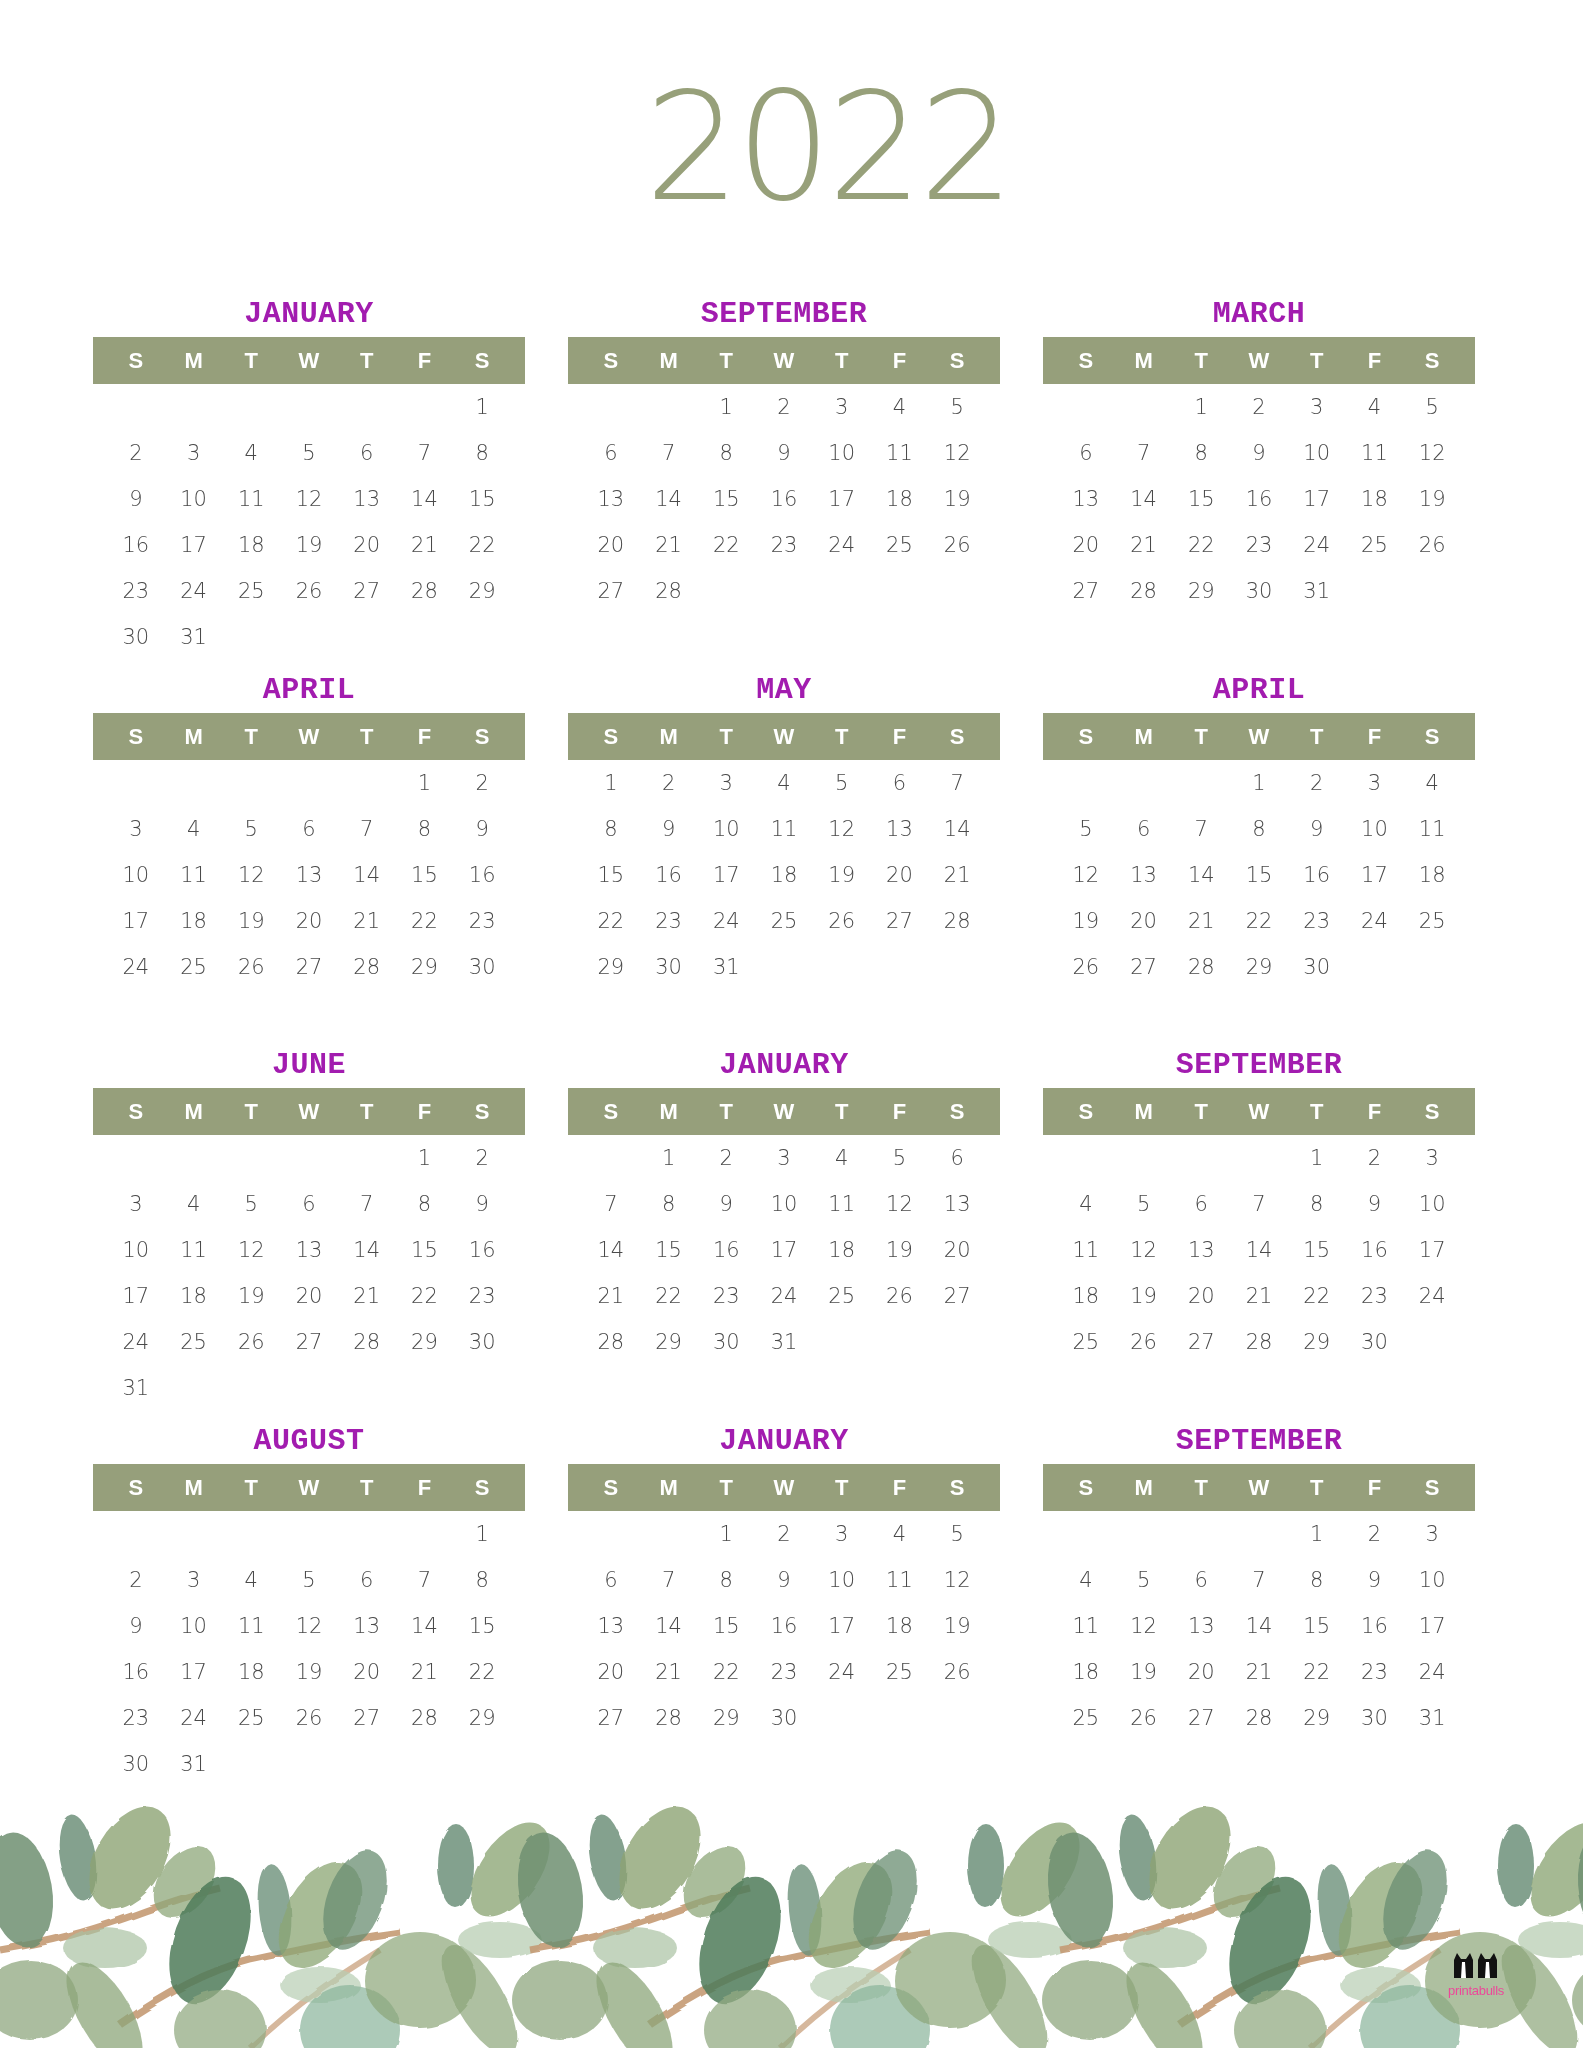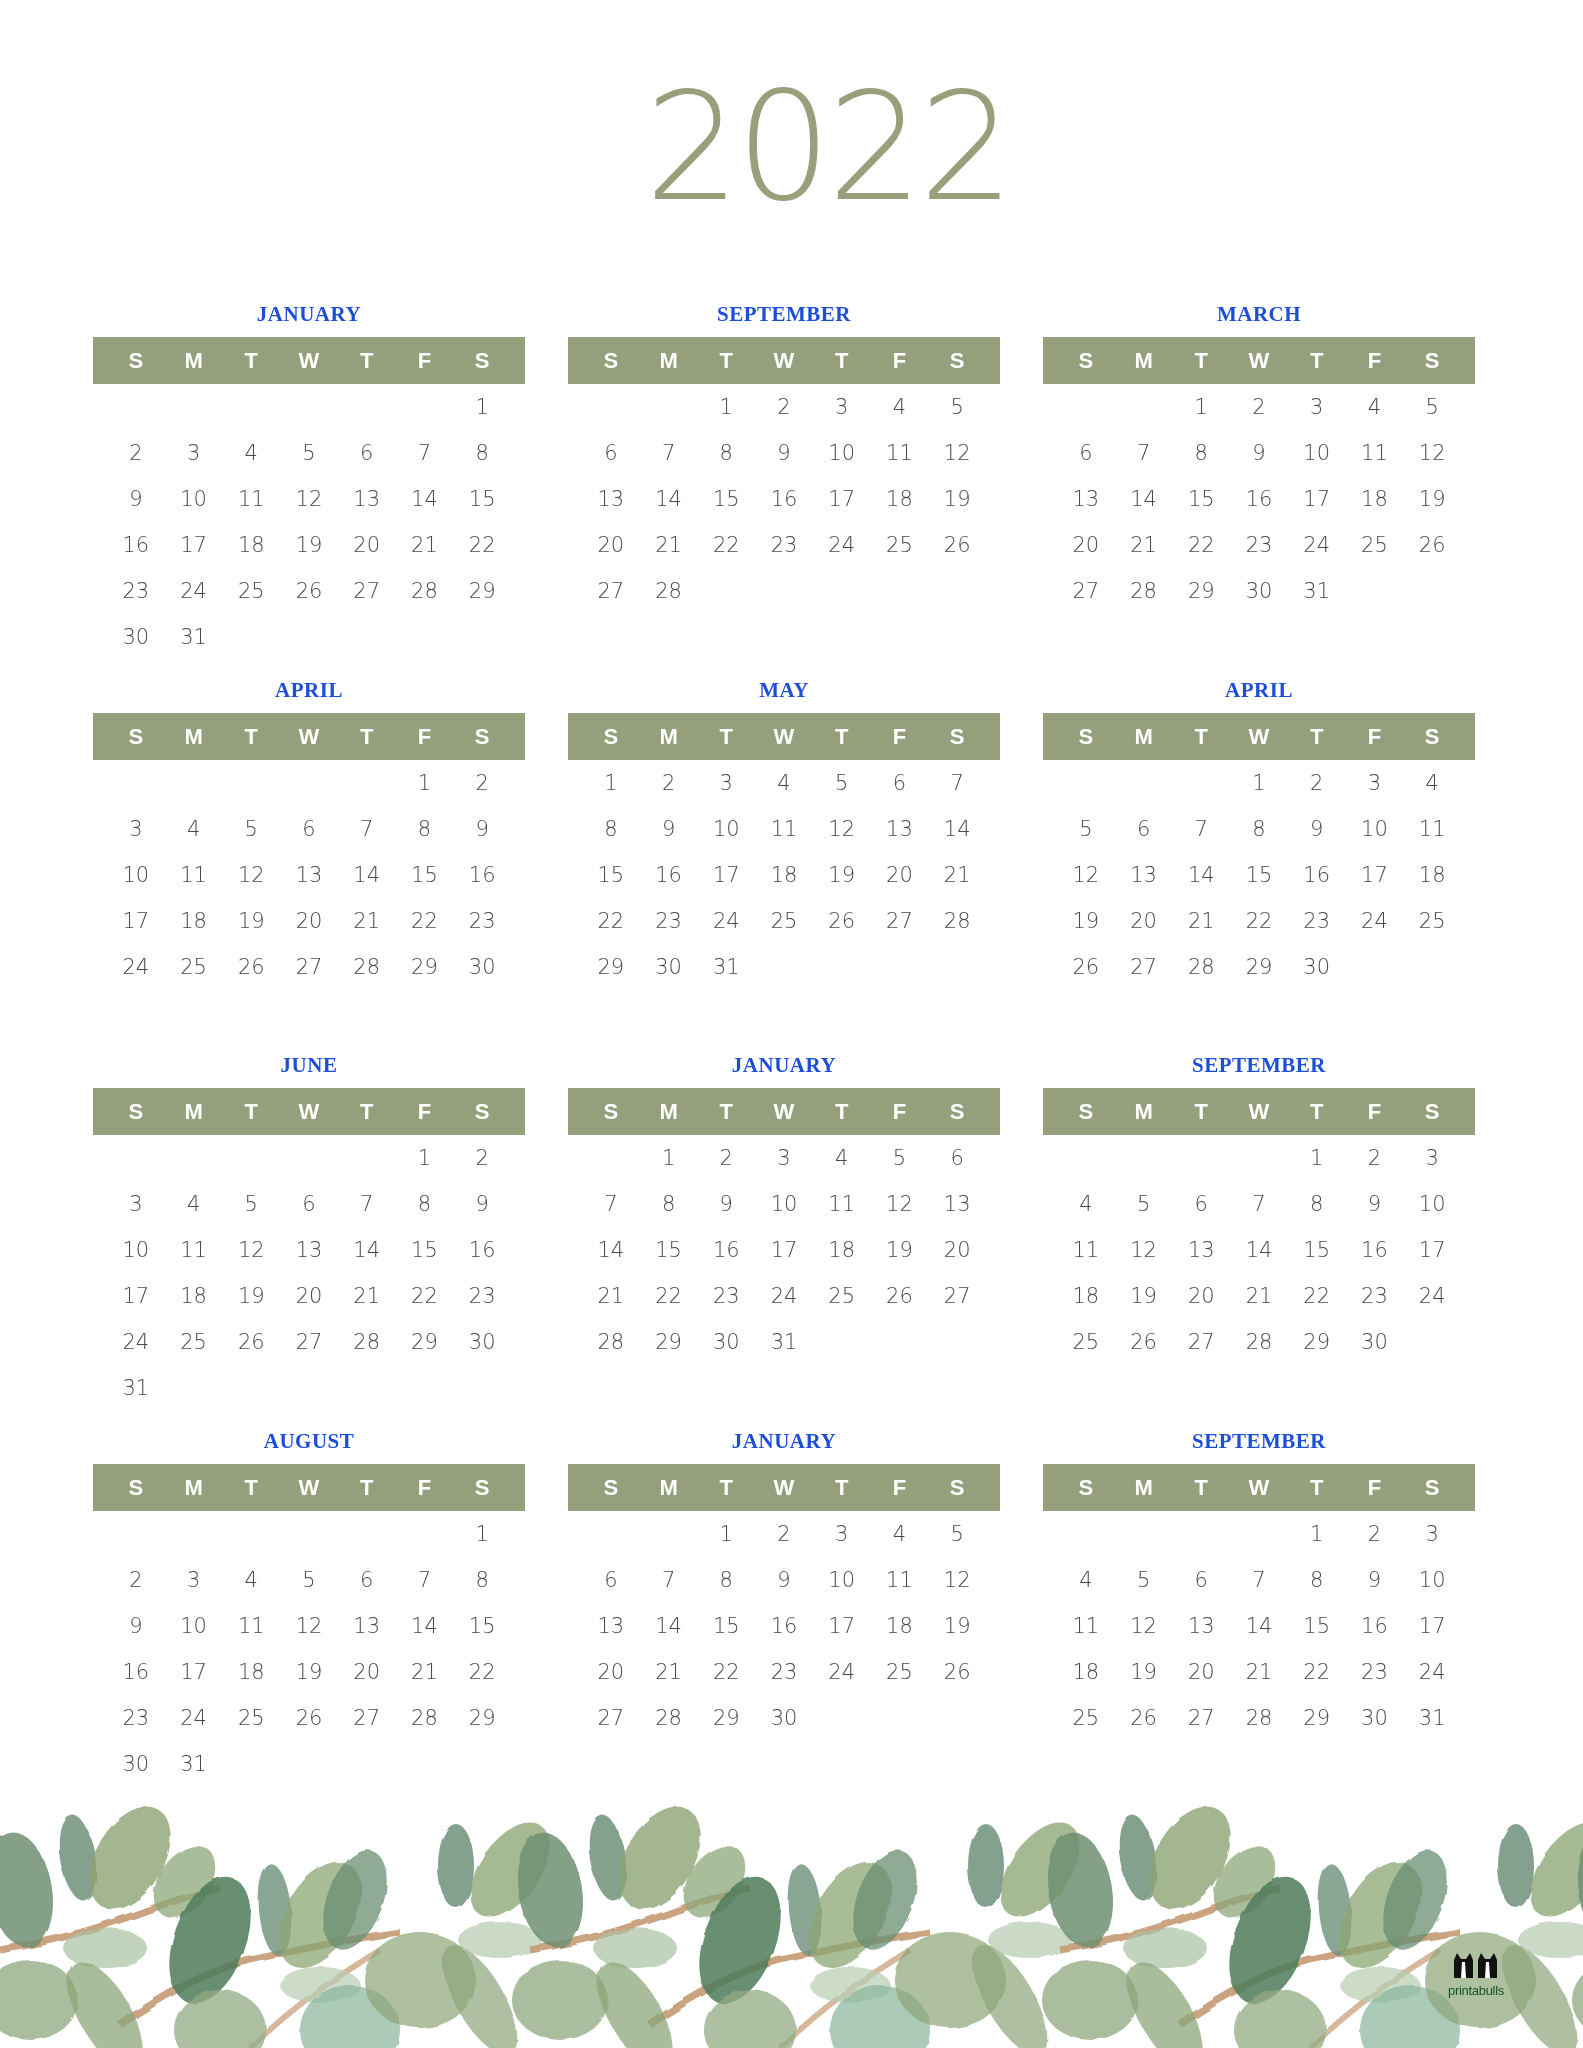--- a/index.html
+++ b/index.html
@@ -12,23 +12,23 @@
       position: absolute; left: 0; width: 1583px; top: 62px;
       text-align: center; font-size: 150px; line-height: 170px;
       font-family: "DejaVu Sans", sans-serif; font-weight: 300;
       color: #97a07a; letter-spacing: -4px; margin-left: 36px;
     }
     .month {
       position: absolute; width: 432px;
     }
     .month-title {
       position: absolute; left: 0; width: 432px; top: -42px; height: 38px;
-      text-align: center; font-size: 21px; line-height: 38px;
-      font-weight: bold; color: #1d4ed8; letter-spacing: 0.5px;
-      font-family: Liberation Serif, serif;
+      text-align: center; font-size: 30px; line-height: 38px;
+      font-weight: bold; color: #a21caf; letter-spacing: 0.5px;
+      font-family: Liberation Mono, monospace;
     }
     .dow-bar {
       position: absolute; left: 0; top: 0; width: 432px; height: 47px;
       background: #969f7b; display: grid; grid-template-columns: repeat(7, 1fr);
       padding: 0 14px; box-sizing: border-box;
     }
     .dow {
       color: #ffffff; font-weight: bold; font-size: 22px; line-height: 47px;
       text-align: center; font-family: "Liberation Sans", sans-serif;
     }
@@ -42,21 +42,21 @@
       font-family: "DejaVu Sans", sans-serif; font-weight: 300;
     }
     .leaf-band {
       position: absolute; left: 0; top: 1800px; width: 1583px; height: 248px;
     }
     .logo {
       position: absolute; left: 1436px; top: 1952px; width: 80px; height: 44px;
       text-align: center;
     }
     .logo-text {
-      display: block; font-size: 13px; line-height: 14px; color: #14532d;
+      display: block; font-size: 13px; line-height: 14px; color: #ec4899;
       font-family: "Liberation Sans", sans-serif; letter-spacing: -0.3px;
     }
   </style>
 </head>
 <body>
 
 <div class="year">2022</div>
 
 <div id="calendar">
     <div class="month" style="left: 93px; top: 337px;">

